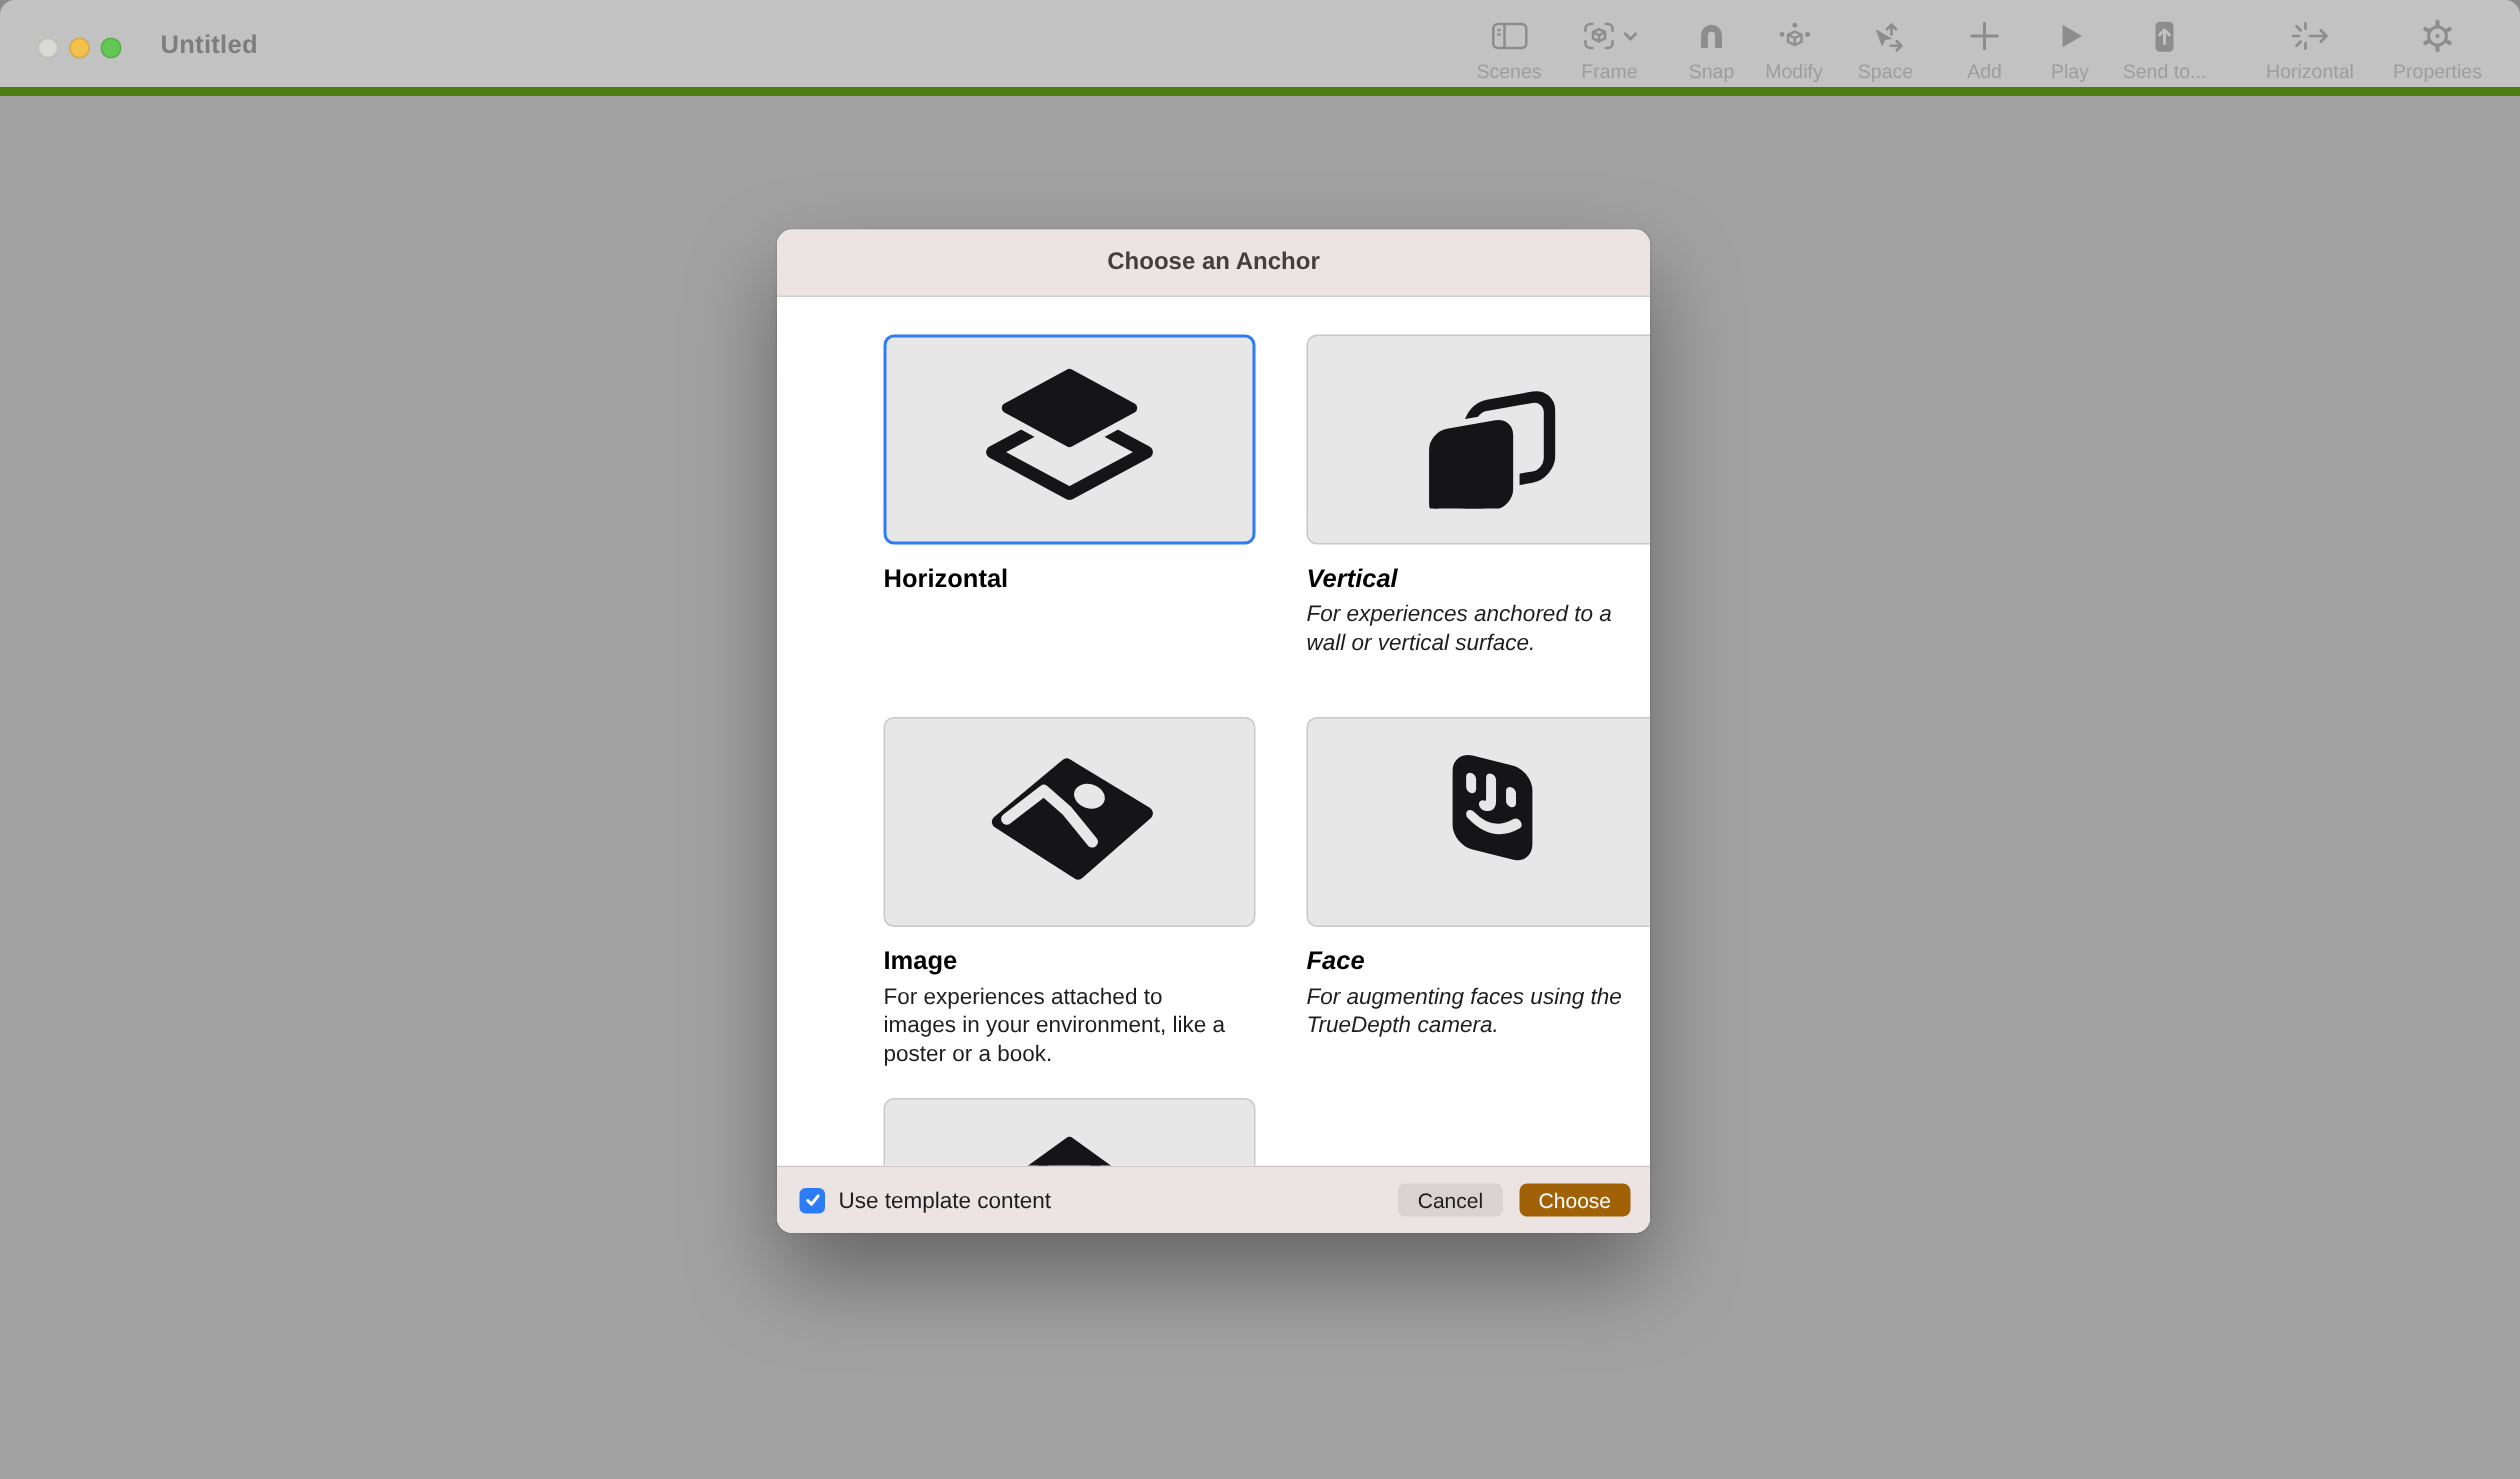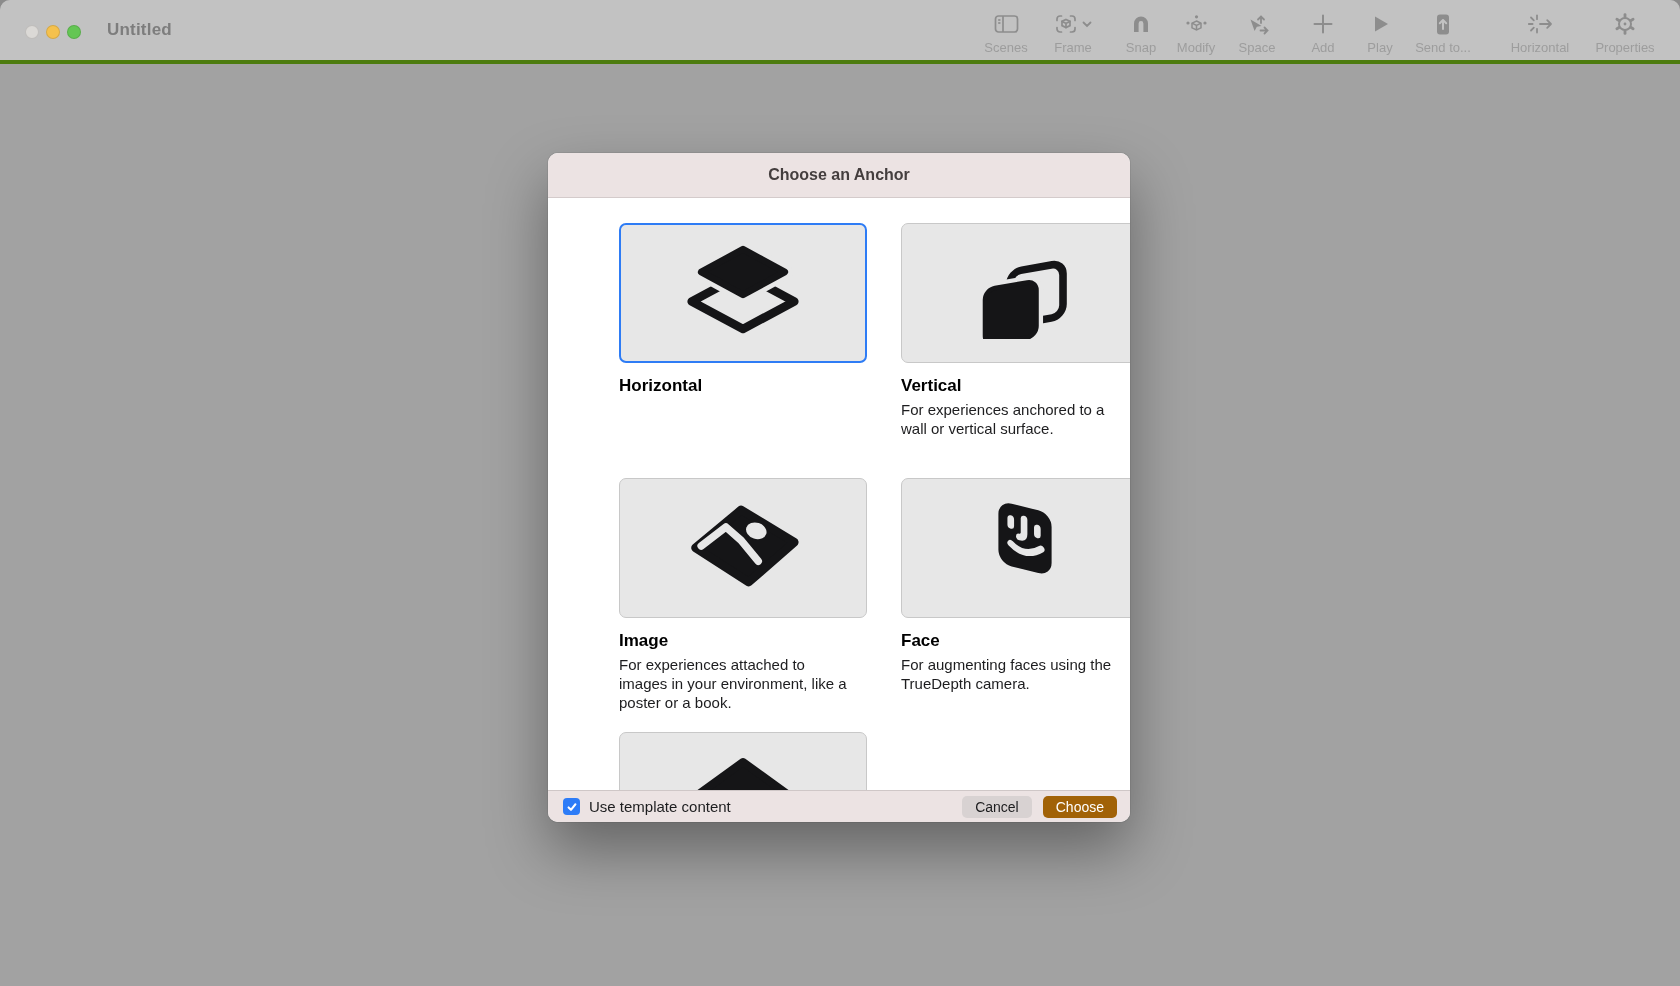--- a/index.html
+++ b/index.html
@@ -1,53 +1,53 @@
 <!DOCTYPE html>
 <html><head>
 <meta charset="utf-8">
 <style>
   * { margin:0; padding:0; box-sizing:border-box; }
   html,body { width:1680px; height:986px; background:#8b8b8b; font-family:"Liberation Sans","DejaVu Sans",sans-serif; }
   .window { position:absolute; inset:0; border-radius:10px 10px 0 0; overflow:hidden; background:#a2a2a2; }
 
   
-  .titlebar { position:absolute; top:0; left:0; right:0; height:64px; background:#c2c2c2; border-bottom:4px solid #4d7c0f; }
+  .titlebar { position:absolute; top:0; left:0; right:0; height:64px; background:#c2c2c2; border-bottom:6px solid #4d7c0f; }
   .traffic { position:absolute; top:25px; left:25px; display:flex; gap:7px; }
   .tl { width:14px; height:14px; border-radius:50%; border:0.5px solid rgba(0,0,0,.12); }
   .tl-close { background:#dbd9d6; }
   .tl-min   { background:#f5c14d; }
   .tl-max   { background:#64c654; }
   .window-title { position:absolute; left:107px; top:20px; font-size:17px; font-weight:700; color:#7d7d7d; letter-spacing:.2px; }
 
   .tb-item { position:absolute; top:9px; width:92px; text-align:center; color:#9d9d9d; font-size:13px; }
   .tb-icn { height:30px; display:flex; align-items:center; justify-content:center; gap:4px; }
   .tb-icn svg { display:block; }
   .tb-lbl { display:block; margin-top:1px; white-space:nowrap; }
   .ic-stroke { stroke:#8d8d8d; fill:none; }
   .ic-fill { fill:#8d8d8d; }
 
   
-  .dialog { position:absolute; left:548px; top:153px; width:582px; height:669px; background:#ffffff;
+  .dialog { position:absolute; left:518px; top:153px; width:582px; height:669px; background:#ffffff;
             border-radius:10px; overflow:hidden; display:flex; flex-direction:column;
             box-shadow:0 28px 60px rgba(0,0,0,.38), 0 0 0 1px rgba(0,0,0,.06); }
   .dlg-header { flex:none; height:45px; background:#ece3e3; border-bottom:1px solid rgba(0,0,0,.10);
                 display:flex; align-items:center; justify-content:center;
                 font-size:16px; font-weight:700; color:#443e3e; }
   .dlg-body { position:relative; flex:1; background:#fff; overflow:hidden; }
 
   .cell { position:absolute; width:250px;margin-left:44px; }
-  .col1 { left:27px; } .col2 { left:309px; }
+  .col1 { left:27px; } .col2 { left:309px;font-style:italic; }
   .row1 { top:25px; } .row2 { top:280px; } .row3 { top:534px; }
   .tile { width:248px; height:140px; background:#e7e7e7; border:1px solid #c8c8c8; border-radius:7px;
           display:flex; align-items:center; justify-content:center; }
   .tile.selected { border:2px solid #2e7cf5; }
   .anchor-name { margin-top:13px; font-size:17px; font-weight:700; color:#000; }
   .anchor-desc { margin-top:4px; font-size:15px; line-height:19px; color:#1d1d1f; max-width:240px; }
 
-  .dlg-footer { flex:none; height:32px; background:#ece3e3; border-top:1px solid rgba(0,0,0,.12);
+  .dlg-footer { flex:none; height:45px; background:#ece3e3; border-top:1px solid rgba(0,0,0,.12);
                 display:flex; align-items:center; padding:0 13px 0 15px; }
   .checkbox { width:17px; height:17px; border-radius:4px; background:#2d7cf7; flex:none;
               display:flex; align-items:center; justify-content:center; cursor:default; }
   .cb-label { margin-left:9px; font-size:15px; color:#1d1d1f; }
   .f-spacer { flex:1; }
   .btn { height:22px; border-radius:5px; font-size:14px; display:flex; align-items:center; padding:0 13px; }
   .btn-cancel { background:#d8d2d2; color:#1d1d1f; margin-right:11px; }
   .btn-choose { background:#a16207; color:#ffffff; }
 </style>
 </head>

